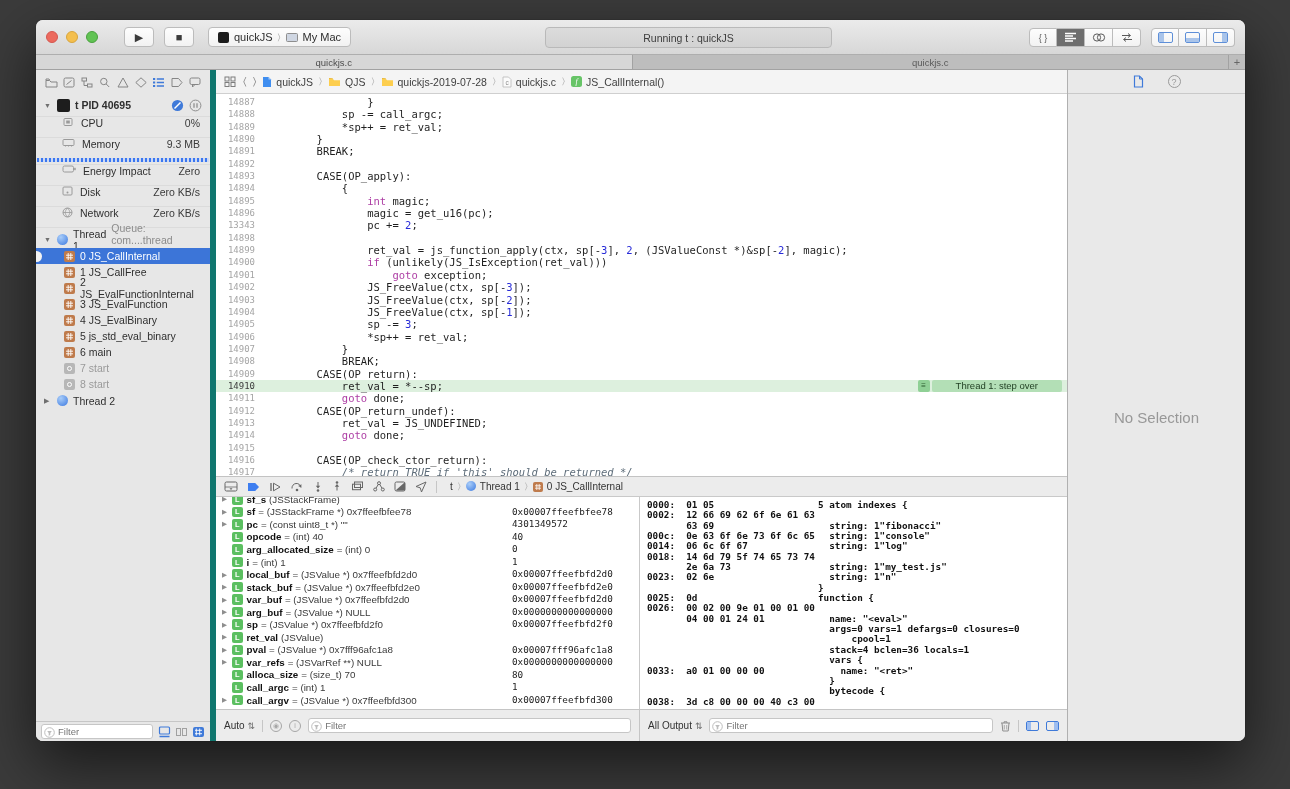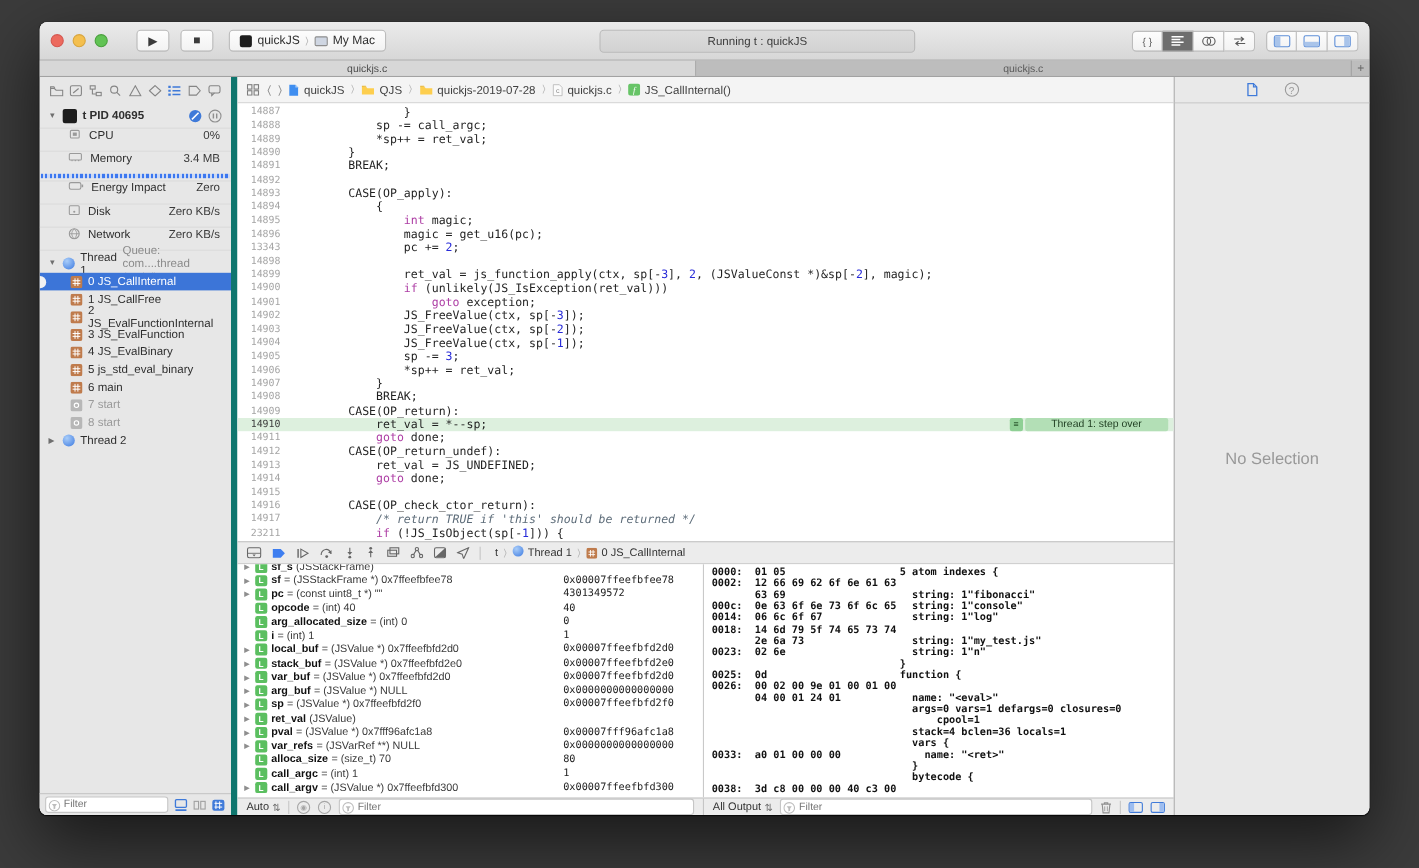--- a/index.html
+++ b/index.html
@@ -109,21 +109,21 @@
     font-weight:bold;display:flex;align-items:center;justify-content:center;margin-right:4px}
   .vname{font-weight:bold;color:#111;white-space:nowrap}
   .vdesc{color:#3a3a3a;margin-left:3px;white-space:nowrap}
   .vval{position:absolute;left:296px;top:0;height:12.55px;line-height:12.55px;
     font-family:"DejaVu Sans Mono",monospace;font-size:9.3px;color:#222;white-space:nowrap}
   .console{flex:1;background:#fff;overflow:hidden;padding:3px 0 0 7px;
     font-family:"DejaVu Sans Mono",monospace;font-size:9.3px;font-weight:bold;color:#111}
   .crow{height:10.35px;line-height:10.35px;white-space:pre}
   .chex{display:inline-block;width:171px;white-space:pre}
   
-  .dfooter{height:16px;flex:none;background:#ececec;border-top:1px solid #c5c5c5;display:flex;font-size:10px;color:#444}
+  .dfooter{height:32px;flex:none;background:#ececec;border-top:1px solid #c5c5c5;display:flex;font-size:10px;color:#444}
   .dfleft{width:424px;flex:none;border-right:1px solid #c5c5c5;display:flex;align-items:center;padding:0 8px;gap:7px}
   .dfright{flex:1;display:flex;align-items:center;padding:0 8px;gap:7px}
   .popup{display:flex;align-items:center;gap:3px;color:#333}
   .updn{color:#6d6d6d;font-size:9px}
   .circico{width:12px;height:12px;border:1px solid #a6a6a6;border-radius:50%;display:flex;align-items:center;
     justify-content:center;font-size:7px;color:#a6a6a6}
   .ffield{width:124px;margin-left:auto}
   .ffield2{width:132px;margin-left:auto}
   .ctoggle{width:13px;height:10px;border:1.5px solid #3f7ad9;border-radius:2px;position:relative}
   .ctoggle i{position:absolute;top:0;bottom:0;width:4px;background:#9dbdf0}
@@ -305,21 +305,21 @@
                 <span class="gval">0%</span>
               </div>
               <div class="gauge">
                 <span>
                   <svg width="13" height="9" viewBox="0 0 13 9" xmlns="http://www.w3.org/2000/svg">
                     <rect x="1" y="1.5" width="11" height="6" rx="1" fill="none" stroke="#9a9a9a"></rect>
                     <path d="M3.5 7.5v1M6.5 7.5v1M9.5 7.5v1" stroke="#9a9a9a"></path>
                   </svg>
                 </span>
                 <span>Memory</span>
-                <span class="gval">3.4 MB</span>
+                <span class="gval">9.3 MB</span>
               </div>
               <div class="membar"></div>
               <div class="gauge">
                 <span>
                   <svg width="14" height="8" viewBox="0 0 14 8" xmlns="http://www.w3.org/2000/svg">
                     <rect x="1" y="1" width="10.5" height="6" rx="1.5" fill="none" stroke="#9a9a9a"></rect>
                     <rect x="12.2" y="2.8" width="1.5" height="2.4" fill="#9a9a9a"></rect>
                   </svg>
                 </span>
                 <span>Energy Impact</span>

